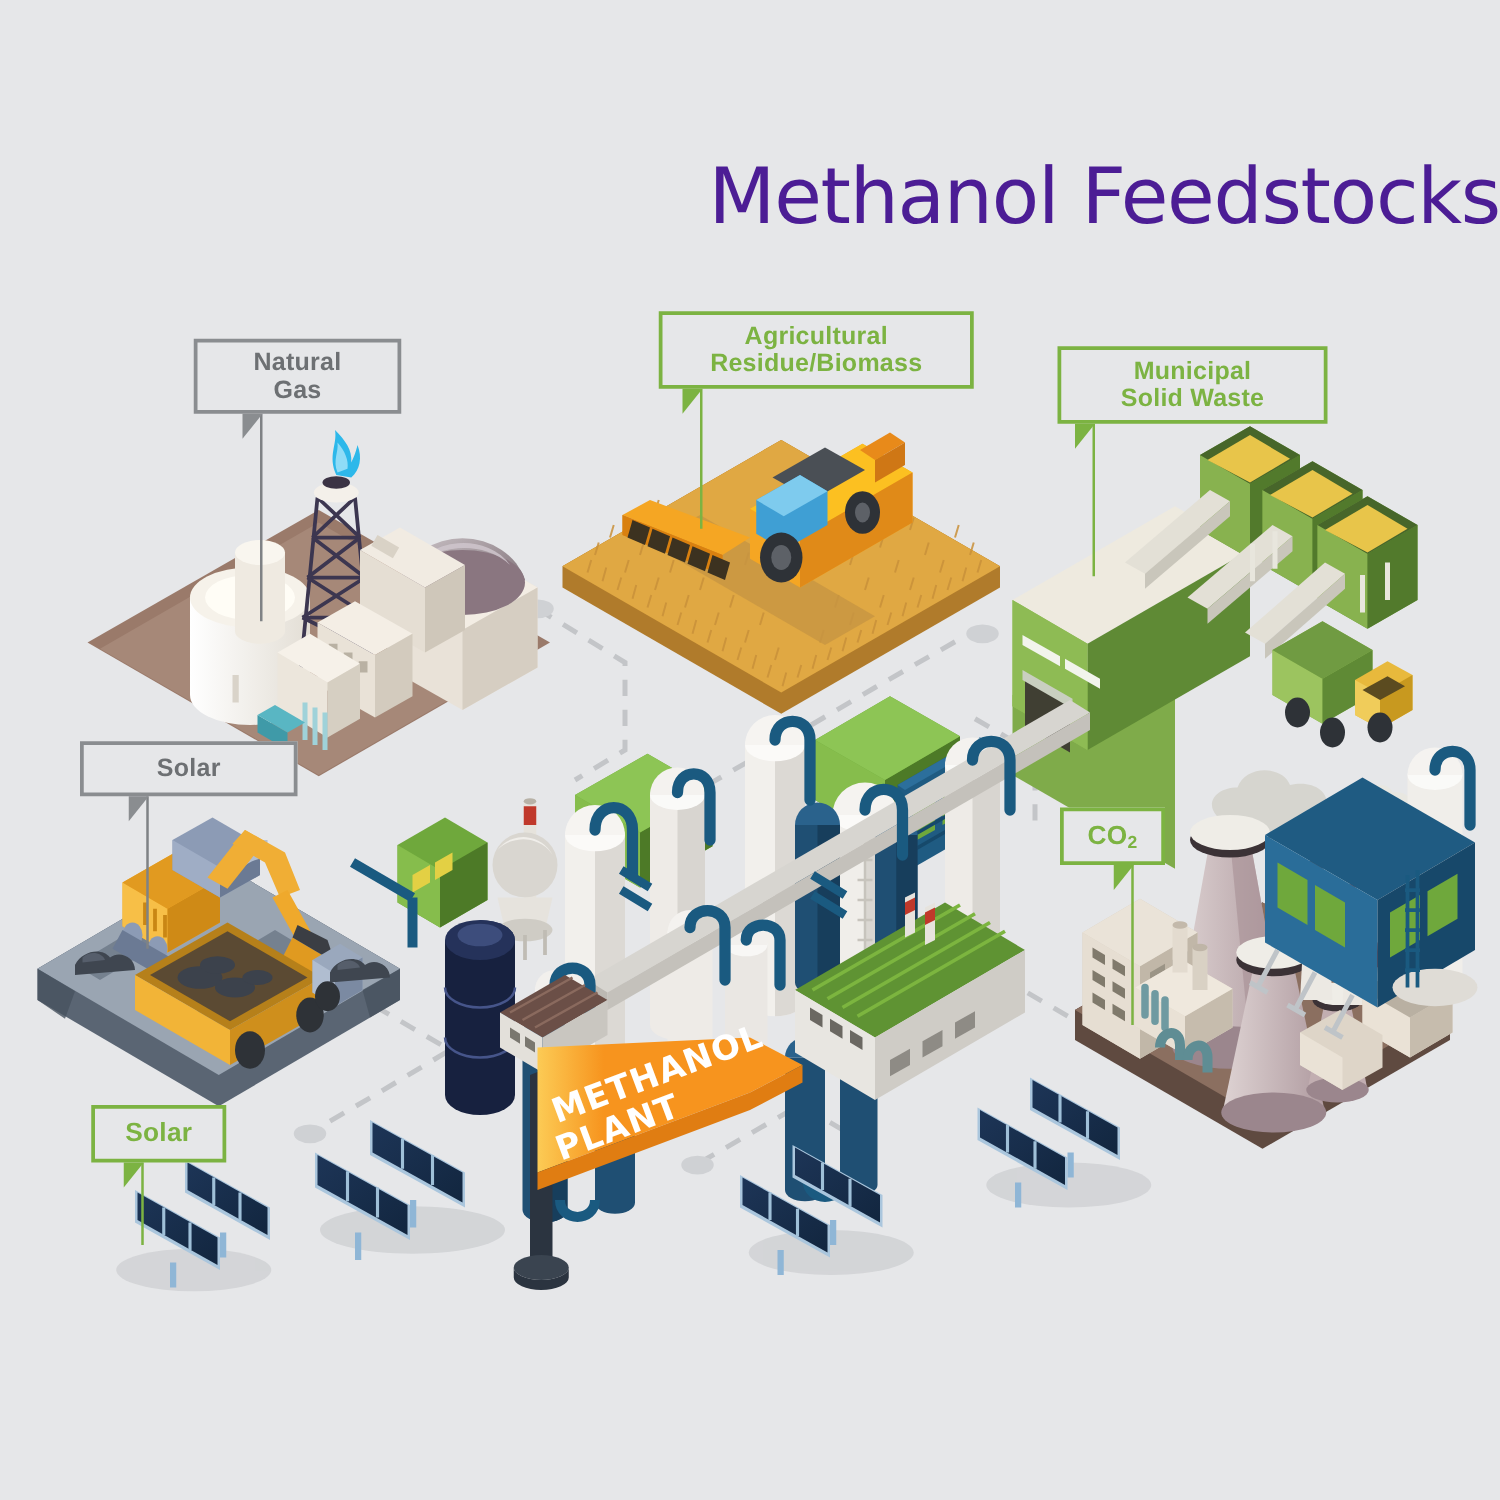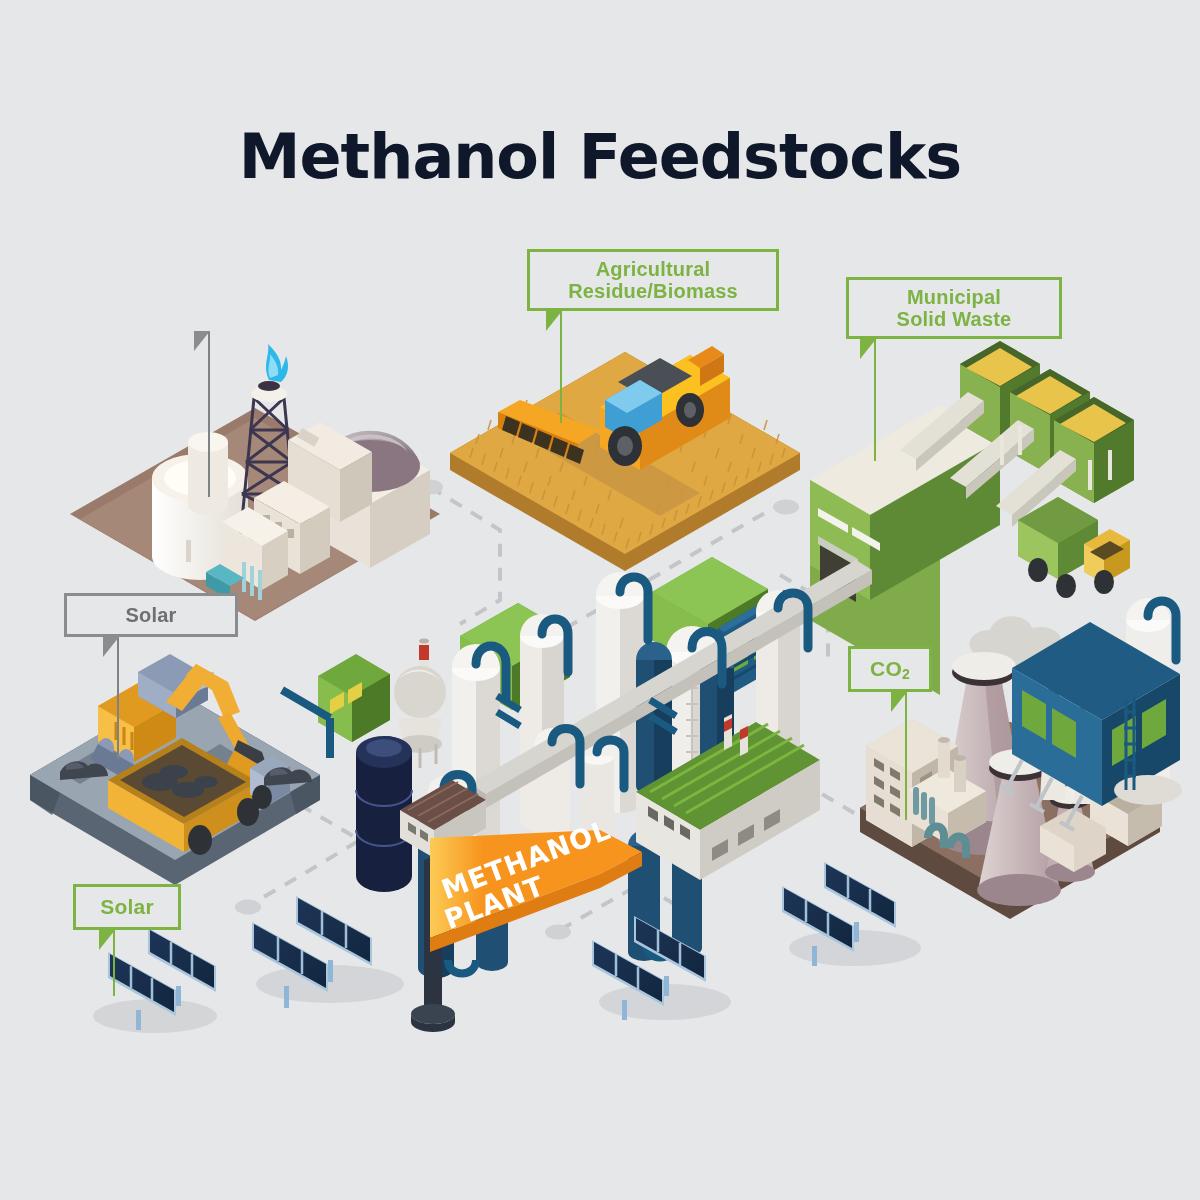--- a/index.html
+++ b/index.html
@@ -16,22 +16,22 @@
        display:flex;align-items:center;justify-content:center;text-align:center;
        font-weight:bold;letter-spacing:.2px;line-height:1.12;}
   .lbl.gray{border:3px solid #8a8d90;color:#6d7073;}
   .lbl.green{border:3px solid #7cb342;color:#7cb342;}
   .tail{position:absolute;width:0;height:0;}
   .tail.gray{border-left:16px solid #8a8d90;border-bottom:20px solid transparent;}
   .tail.green{border-left:16px solid #7cb342;border-bottom:20px solid transparent;}
   .leader{position:absolute;width:2px;}
   .leader.gray{background:#7f8285;}
   .leader.green{background:#7cb342;}
-  #title{position:absolute;left:0;right:0;top:120px;text-align:center;
-         font-size:62px;font-weight:bold;color:#0f172a;letter-spacing:-1px;
+  #title{position:absolute;left:0;right:0;top:120px;text-align:right;
+         font-size:62px;font-weight:normal;color:#4c1d95;letter-spacing:-1px;
          font-family:"DejaVu Sans", sans-serif;}
   .signtext{position:absolute;color:#ffffff;font-weight:bold;
             font-family:"DejaVu Sans", sans-serif;line-height:1.0;
             letter-spacing:1px;}
 </style>
 </head>
 <body>
 
 <div id="stage">
 
@@ -750,20 +750,26 @@
       <path d="M430,938 L600,874 L642,852 L642,866 L600,888 L430,952 Z" fill="#e07d12"></path>
     </g>
   </svg>
 
   <div id="title">Methanol Feedstocks</div>
 
   <div class="signtext" style="left:438px;top:878px;font-size:27px;transform:rotate(-20.5deg);transform-origin:left top;">METHANOL</div>
   <div class="signtext" style="left:441px;top:908px;font-size:27px;transform:rotate(-20.5deg);transform-origin:left top;">PLANT</div>
 
   <div class="leader gray" style="left:208px;top:331px;height:166px;"></div>
+  <div class="lbl gray" style="left:155px;top:271px;width:166px;height:60px;font-size:20px;">
+    <div>
+      <div>Natural</div>
+      <div>Gas</div>
+    </div>
+  </div>
   <div class="tail gray" style="left:194px;top:331px;"></div>
 
   <div class="leader green" style="left:560px;top:311px;height:112px;"></div>
   <div class="lbl green" style="left:527px;top:249px;width:252px;height:62px;font-size:20px;">
     <div>
       <div>Agricultural</div>
       <div>Residue/Biomass</div>
     </div>
   </div>
   <div class="tail green" style="left:546px;top:311px;"></div>

